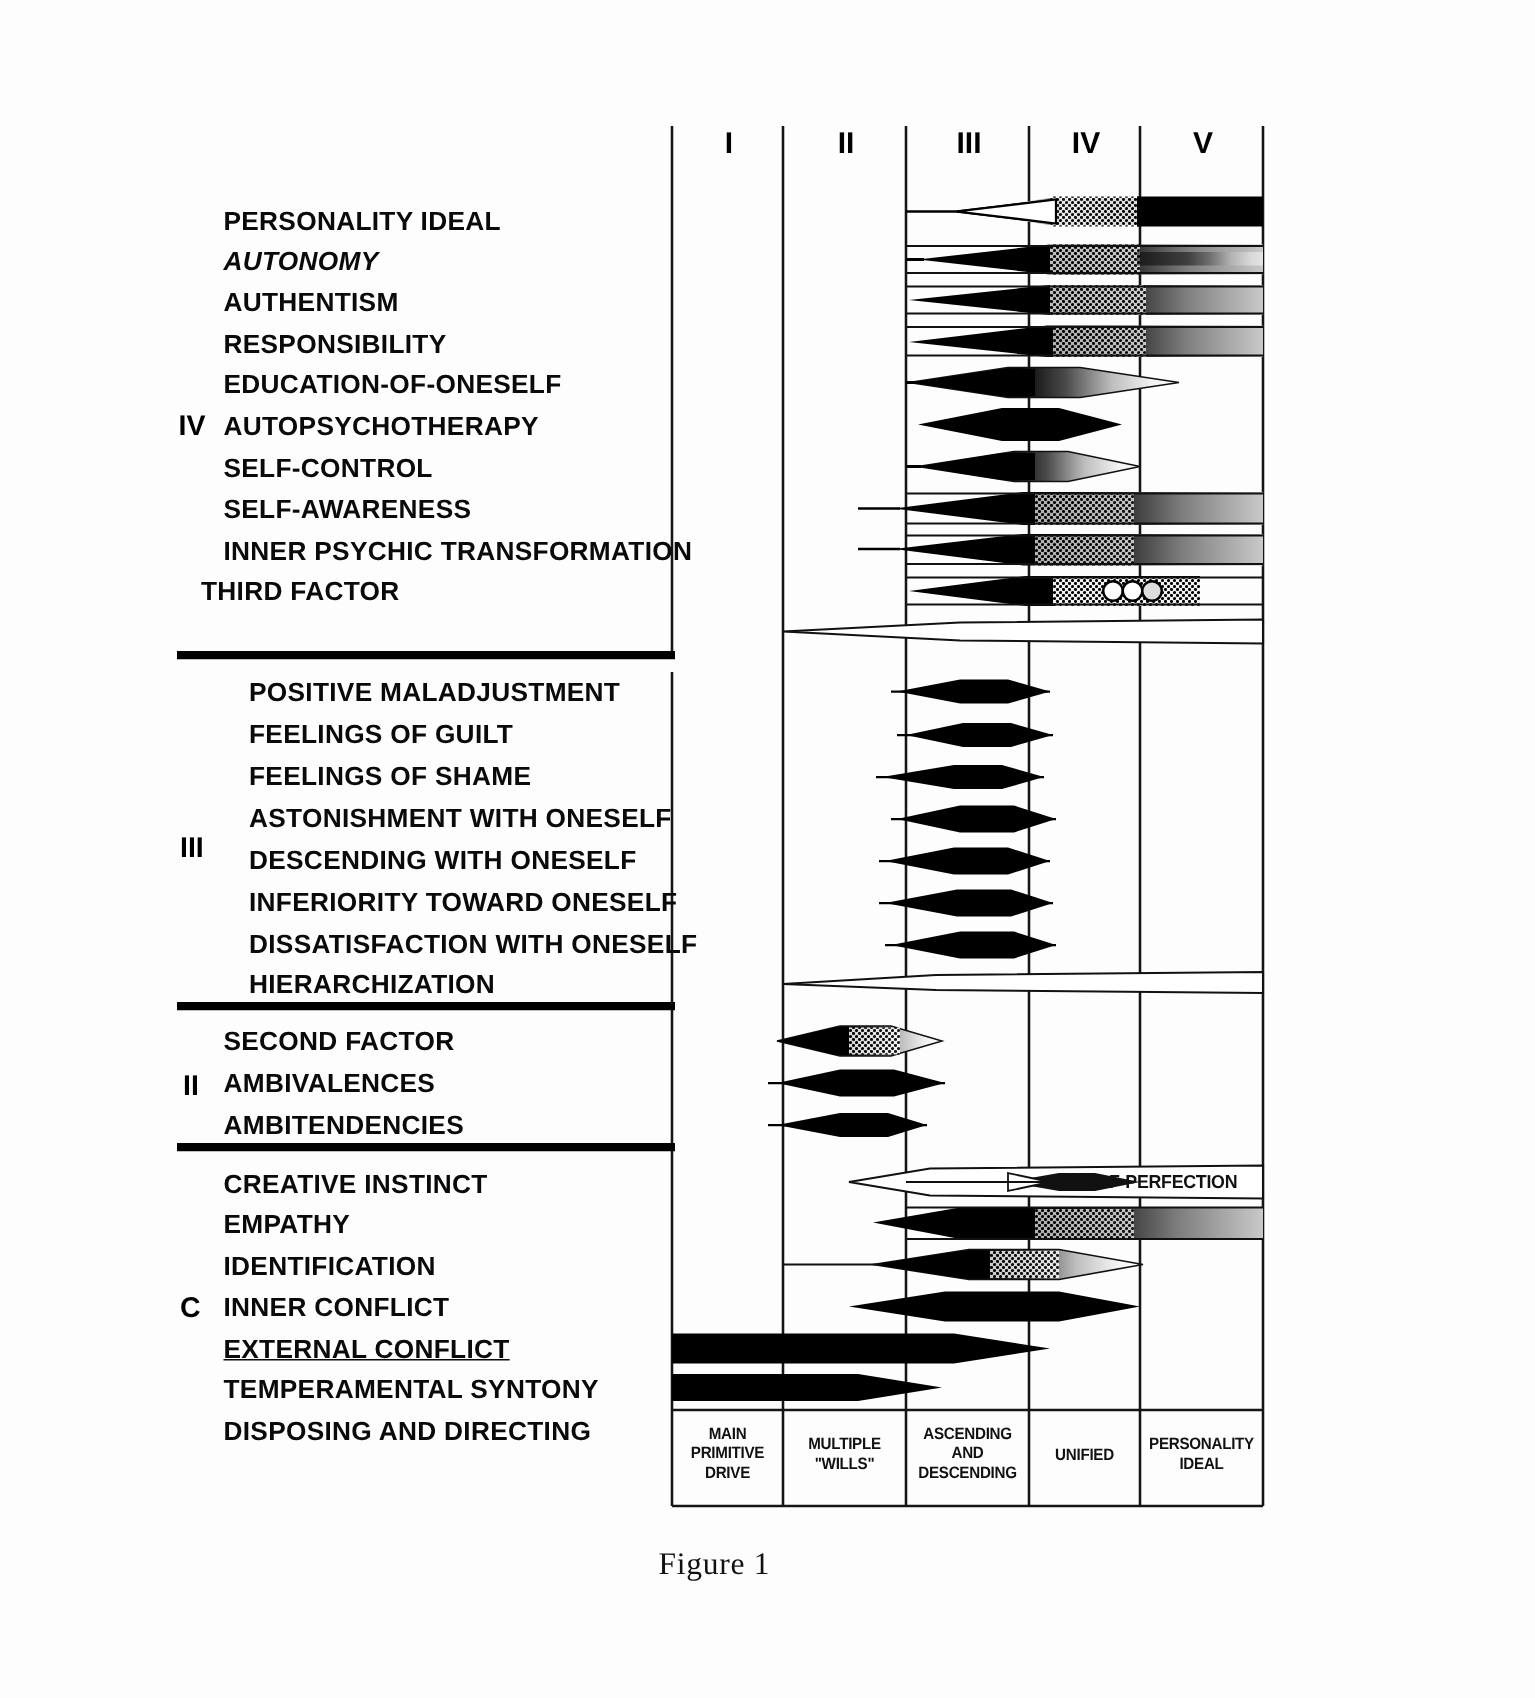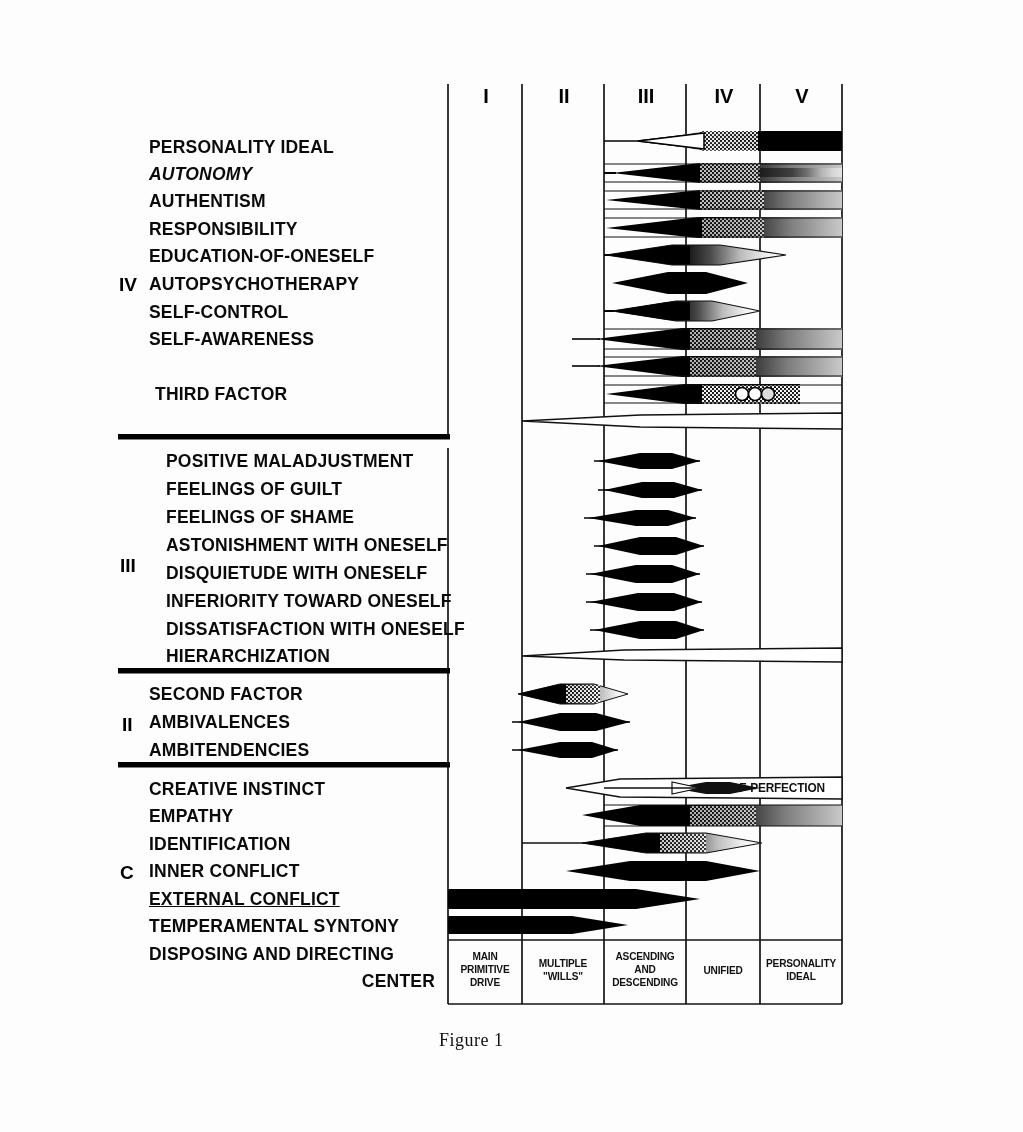--- a/index.html
+++ b/index.html
@@ -24,21 +24,21 @@
     text-align:center;white-space:nowrap;
   }
   .footcell{
     position:absolute;font-family:"Liberation Sans",sans-serif;
     font-size:11px;font-weight:bold;color:#111;line-height:13px;
     text-align:center;white-space:pre-line;letter-spacing:-.2px;
     transform:scaleX(.92);
   }
   .caption{
     position:absolute;font-family:"Liberation Serif",serif;
-    font-size:18px;color:#111;letter-spacing:.5px;white-space:nowrap;
+    font-size:21px;color:#111;letter-spacing:.5px;white-space:nowrap;
   }
   .selfperf{
     position:absolute;font-family:"Liberation Sans",sans-serif;
     font-size:12.5px;font-weight:bold;color:#111;letter-spacing:-.2px;
     white-space:nowrap;transform:scaleX(.95);
   }
 </style>
 </head>
 <body>
 
@@ -275,43 +275,43 @@
   <div class="roman" style="left:120px;top:863px;">C</div>
 
   <div class="lbl" style="left:149px;top:139px;">PERSONALITY IDEAL</div>
   <div class="lbl" style="left:149px;top:166px;font-style:italic;">AUTONOMY</div>
   <div class="lbl" style="left:149px;top:193px;">AUTHENTISM</div>
   <div class="lbl" style="left:149px;top:221px;">RESPONSIBILITY</div>
   <div class="lbl" style="left:149px;top:248px;">EDUCATION-OF-ONESELF</div>
   <div class="lbl" style="left:149px;top:276px;">AUTOPSYCHOTHERAPY</div>
   <div class="lbl" style="left:149px;top:304px;">SELF-CONTROL</div>
   <div class="lbl" style="left:149px;top:331px;">SELF-AWARENESS</div>
-  <div class="lbl" style="left:155px;top:386px;text-align:center;">THIRD FACTOR</div>
+  <div class="lbl" style="left:149px;top:359px;">INNER PSYCHIC TRANSFORMATION</div>
+  <div class="lbl" style="left:134px;top:386px;text-align:center;">THIRD FACTOR</div>
 
   <div class="lbl" style="left:166px;top:453px;">POSITIVE MALADJUSTMENT</div>
   <div class="lbl" style="left:166px;top:481px;">FEELINGS OF GUILT</div>
   <div class="lbl" style="left:166px;top:509px;">FEELINGS OF SHAME</div>
   <div class="lbl" style="left:166px;top:537px;">ASTONISHMENT WITH ONESELF</div>
-  <div class="lbl" style="left:166px;top:565px;">DISQUIETUDE WITH ONESELF</div>
+  <div class="lbl" style="left:166px;top:565px;">DESCENDING WITH ONESELF</div>
   <div class="lbl" style="left:166px;top:621px;">DISSATISFACTION WITH ONESELF</div>
   <div class="lbl" style="left:166px;top:593px;">INFERIORITY TOWARD ONESELF</div>
   <div class="lbl" style="left:166px;top:648px;">HIERARCHIZATION</div>
 
   <div class="lbl" style="left:149px;top:686px;">SECOND FACTOR</div>
   <div class="lbl" style="left:149px;top:714px;">AMBIVALENCES</div>
   <div class="lbl" style="left:149px;top:742px;">AMBITENDENCIES</div>
 
   <div class="lbl" style="left:149px;top:781px;">CREATIVE INSTINCT</div>
   <div class="lbl" style="left:149px;top:808px;">EMPATHY</div>
   <div class="lbl" style="left:149px;top:836px;">IDENTIFICATION</div>
   <div class="lbl" style="left:149px;top:863px;">INNER CONFLICT</div>
   <div class="lbl" style="left:149px;top:891px;text-decoration:underline;">EXTERNAL CONFLICT</div>
   <div class="lbl" style="left:149px;top:918px;">TEMPERAMENTAL SYNTONY</div>
   <div class="lbl" style="left:149px;top:946px;">DISPOSING AND DIRECTING</div>
-  <div class="lbl right" style="left:149px;top:973px;width:286px;">CENTER</div>
 
   <div class="selfperf" style="left:714px;top:781px;">SELF-PERFECTION</div>
 
   <div class="footcell" style="left:450px;top:950px;width:70px;">MAIN
 PRIMITIVE
 DRIVE</div>
   <div class="footcell" style="left:524px;top:957px;width:78px;">MULTIPLE
 "WILLS"</div>
   <div class="footcell" style="left:605px;top:950px;width:80px;">ASCENDING
 AND

